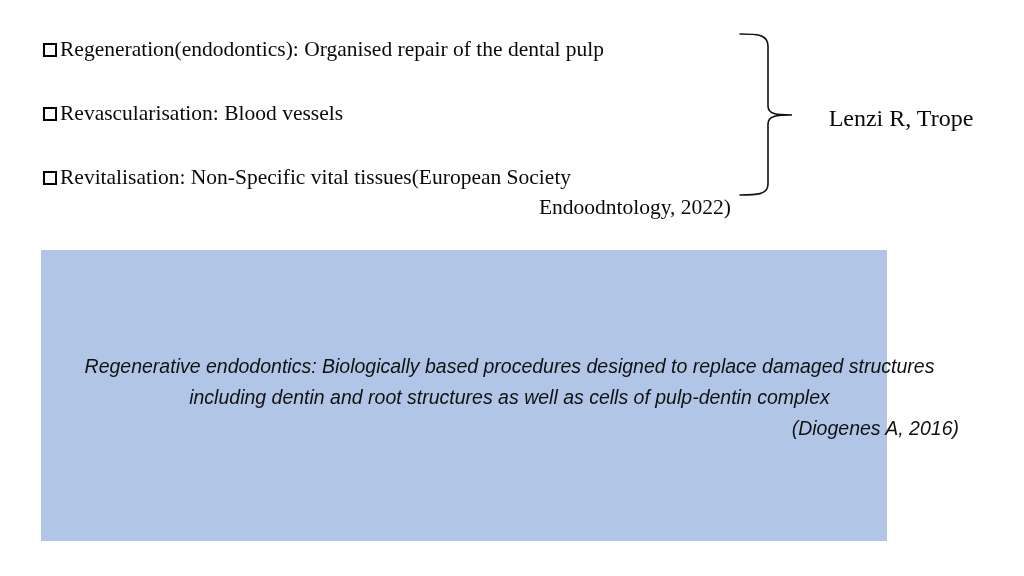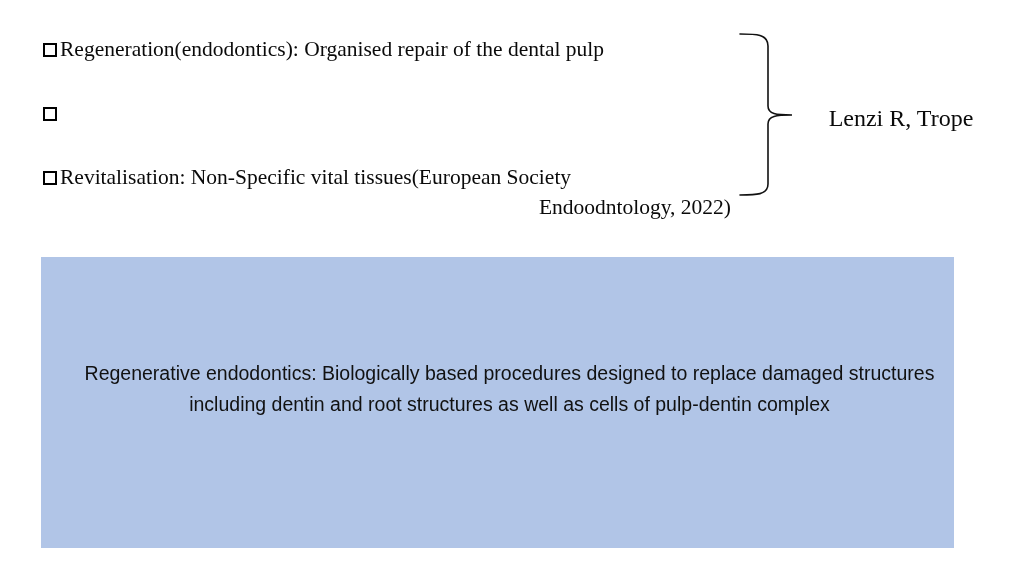--- a/index.html
+++ b/index.html
@@ -81,24 +81,25 @@
     font-size: 24px;
     line-height: 30px;
     color: #0a0a0a;
   }
   .citation-line { display: block; white-space: nowrap; }
 
   
   .callout {
     position: absolute;
     left: 41px;
-    top: 257px;
-    width: 913px;
+    top: 250px;
+    width: 846px;
     height: 291px;
     background: #b1c5e7;
+    font-style: italic;
   }
   .callout-text {
     position: absolute;
     left: 19px;
     top: 101px;
     width: 899px;
     font-family: "Liberation Sans", "DejaVu Sans", sans-serif;
     font-size: 19.5px;
     line-height: 31px;
     color: #111111;
@@ -115,21 +116,21 @@
 
 <div class="slide">
 
   <div class="definitions">
 
     <div class="def-item">
       <span class="def-bullet"></span><span class="def-text">Regeneration(endodontics): Organised repair of the dental pulp</span>
     </div>
 
     <div class="def-item">
-      <span class="def-bullet"></span>
+      <span class="def-bullet"></span><span class="def-text">Revascularisation: Blood vessels</span>
     </div>
 
     <div class="def-item">
       <span class="def-bullet"></span><span class="def-text">Revitalisation: Non-Specific vital tissues(European Society</span>
       <span class="def-wrap">Endoodntology, 2022)</span>
     </div>
 
   </div>
 
   <div class="brace">
@@ -140,16 +141,17 @@
   </div>
 
   <div class="citation">
     <span class="citation-line">Lenzi R, Trope</span>
   </div>
 
   <div class="callout" style="background: rgb(177, 197, 231);">
     <div class="callout-text">
       <span>Regenerative endodontics: Biologically based procedures designed to replace damaged</span>
       <span>structures including dentin and root structures as well as cells of pulp-dentin complex</span>
+      <span class="callout-source">(Diogenes A, 2016)</span>
     </div>
   </div>
 
 </div>
 
 </body></html>

